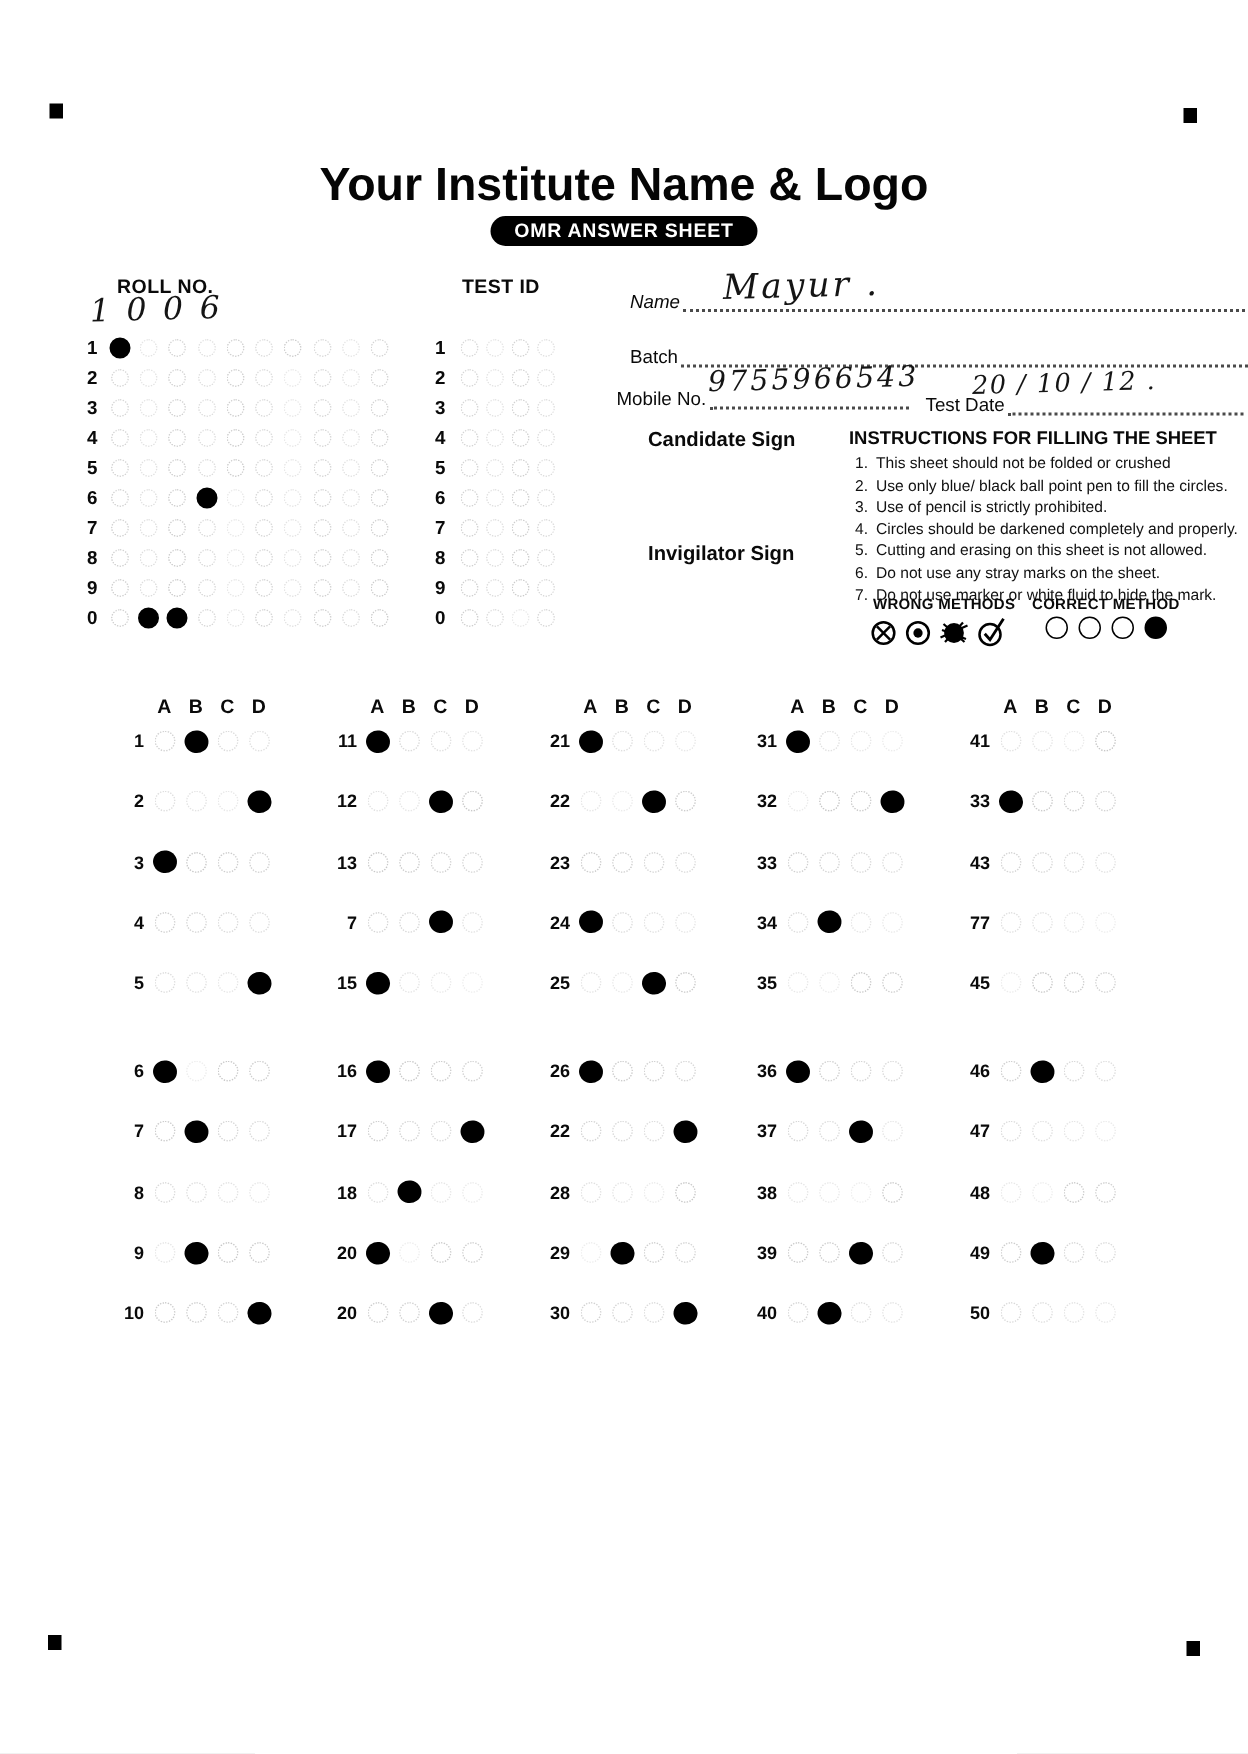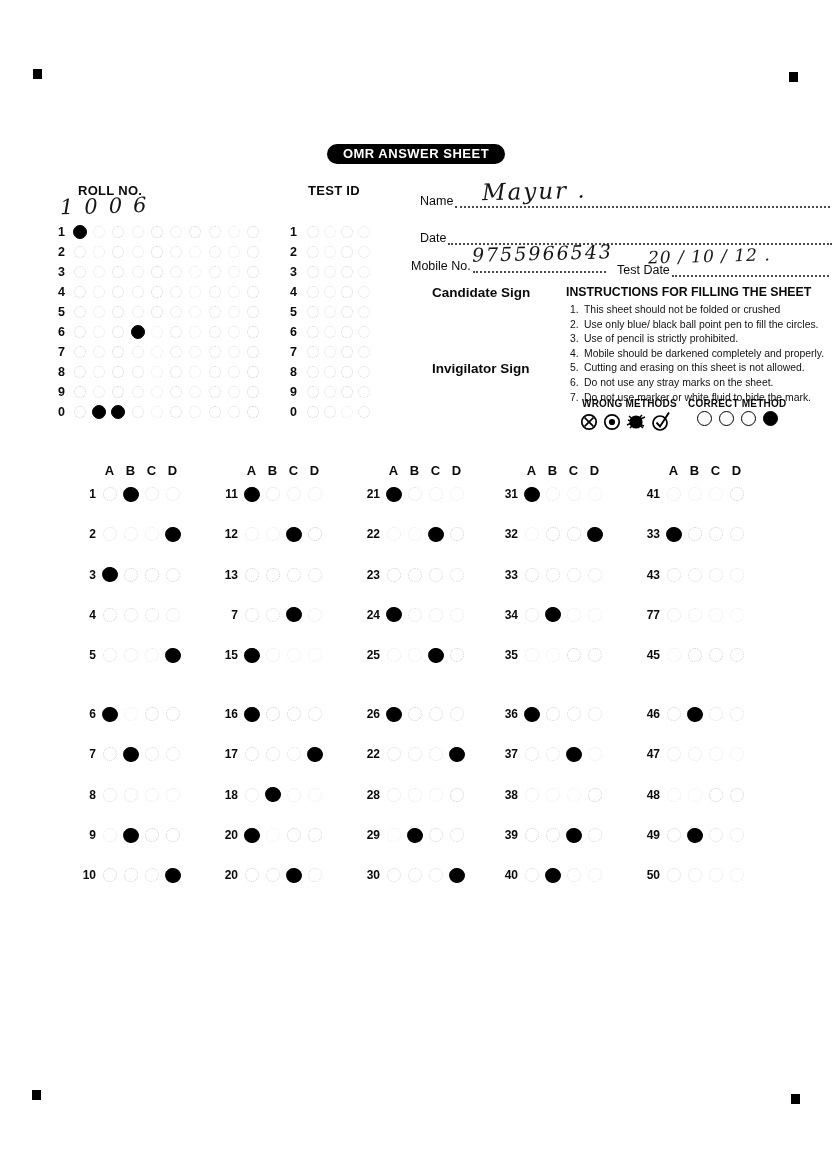--- a/index.html
+++ b/index.html
@@ -86,20 +86,21 @@
 </head>
 <body>
 
 <div class="sheet">
 
   <div class="regmark tl"></div>
   <div class="regmark tr"></div>
   <div class="regmark bl"></div>
   <div class="regmark br"></div>
 
+  <div class="title">Your Institute Name &amp; Logo</div>
   <div class="badge-wrap">
     <span class="badge">OMR ANSWER SHEET</span>
   </div>
 
   <div class="sec-label roll-label">ROLL NO.</div>
   <div class="handwritten roll-hand">1006</div>
   <div class="digit-grid" id="roll-grid" style="left:58px;top:222px;">
       <div class="digit-row">
         <span class="rlab" style="width: 12px;">1</span>
         <span class="bcell" style="width: 19.3px; height: 20px;">
@@ -579,28 +580,28 @@
         </span>
         <span class="bcell" style="width: 17px; height: 20px;">
           <span class="bubble open" style="width: 12px; height: 12px; opacity: 0.22;"></span>
         </span>
         <span class="bcell" style="width: 17px; height: 20px;">
           <span class="bubble open" style="width: 12px; height: 12px; opacity: 0.39;"></span>
         </span>
       </div>
     </div>
 
-  <div class="form-row" style="left:420px;top:193px;width:410px;">
+  <div class="form-row" style="left:420px;top:193px;width:410px;font-style:italic;">
     <span class="flab">Name</span>
     <span class="dotline"></span>
   </div>
   <div class="handwritten hand-name">Mayur .</div>
 
   <div class="form-row" style="left:420px;top:230px;width:412px;">
-    <span class="flab">Date</span>
+    <span class="flab">Batch</span>
     <span class="dotline"></span>
   </div>
 
   <div class="form-row" style="left:411px;top:258px;width:195px;">
     <span class="flab">Mobile No.</span>
     <span class="dotline"></span>
   </div>
   <div class="handwritten hand-mobile">9755966543</div>
 
   <div class="form-row" style="left:617px;top:262px;width:212px;">
@@ -621,21 +622,21 @@
       <div class="instr-item">
         <span class="inum">2.</span>
         <span>Use only blue/ black ball point pen to fill the circles.</span>
       </div>
       <div class="instr-item">
         <span class="inum">3.</span>
         <span>Use of pencil is strictly prohibited.</span>
       </div>
       <div class="instr-item">
         <span class="inum">4.</span>
-        <span>Mobile should be darkened completely and properly.</span>
+        <span>Circles should be darkened completely and properly.</span>
       </div>
       <div class="instr-item">
         <span class="inum">5.</span>
         <span>Cutting and erasing on this sheet is not allowed.</span>
       </div>
       <div class="instr-item">
         <span class="inum">6.</span>
         <span>Do not use any stray marks on the sheet.</span>
       </div>
       <div class="instr-item">

